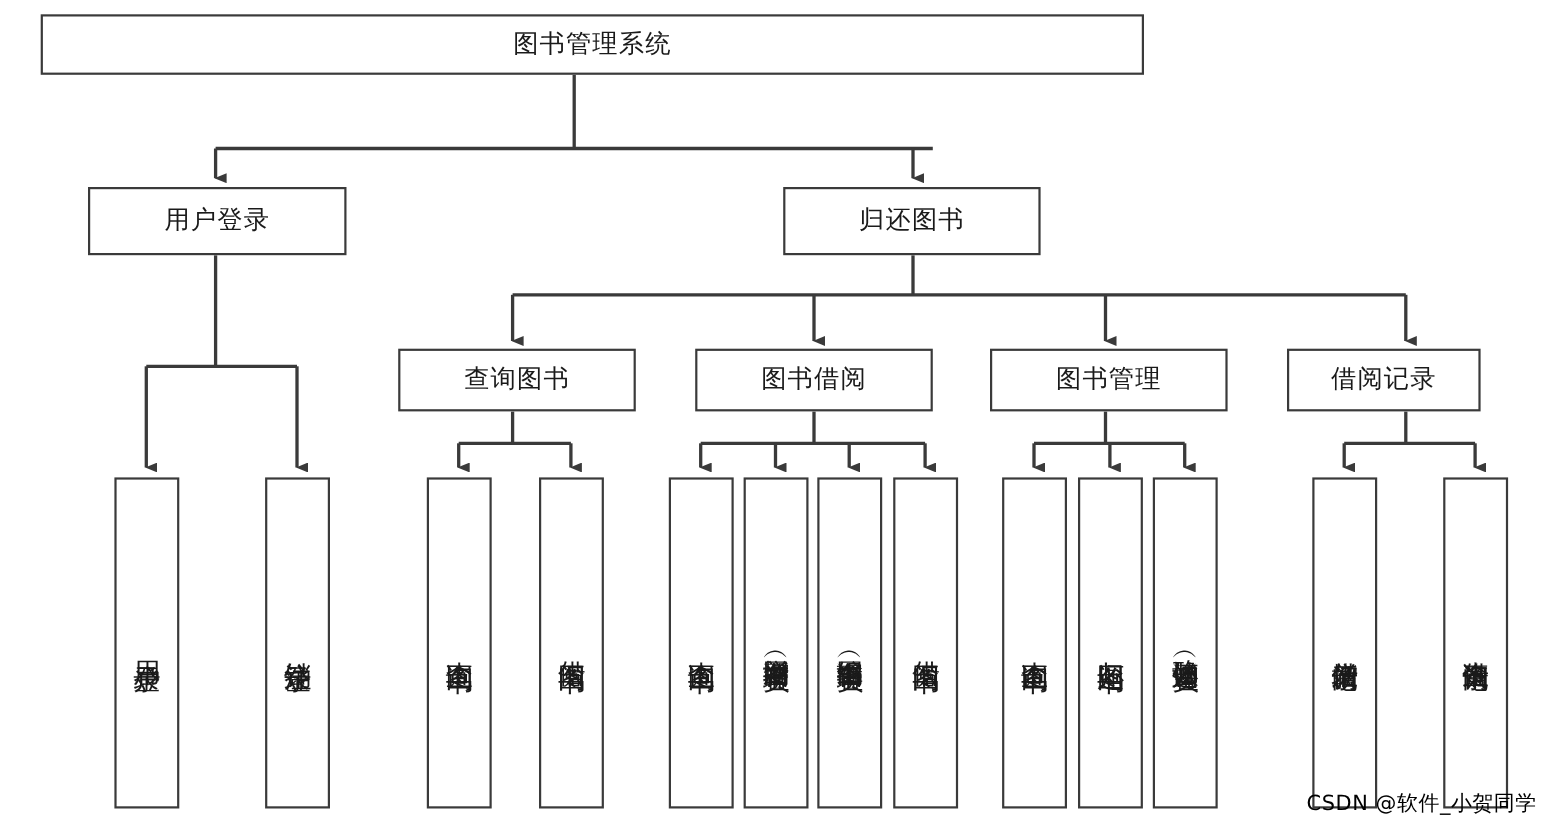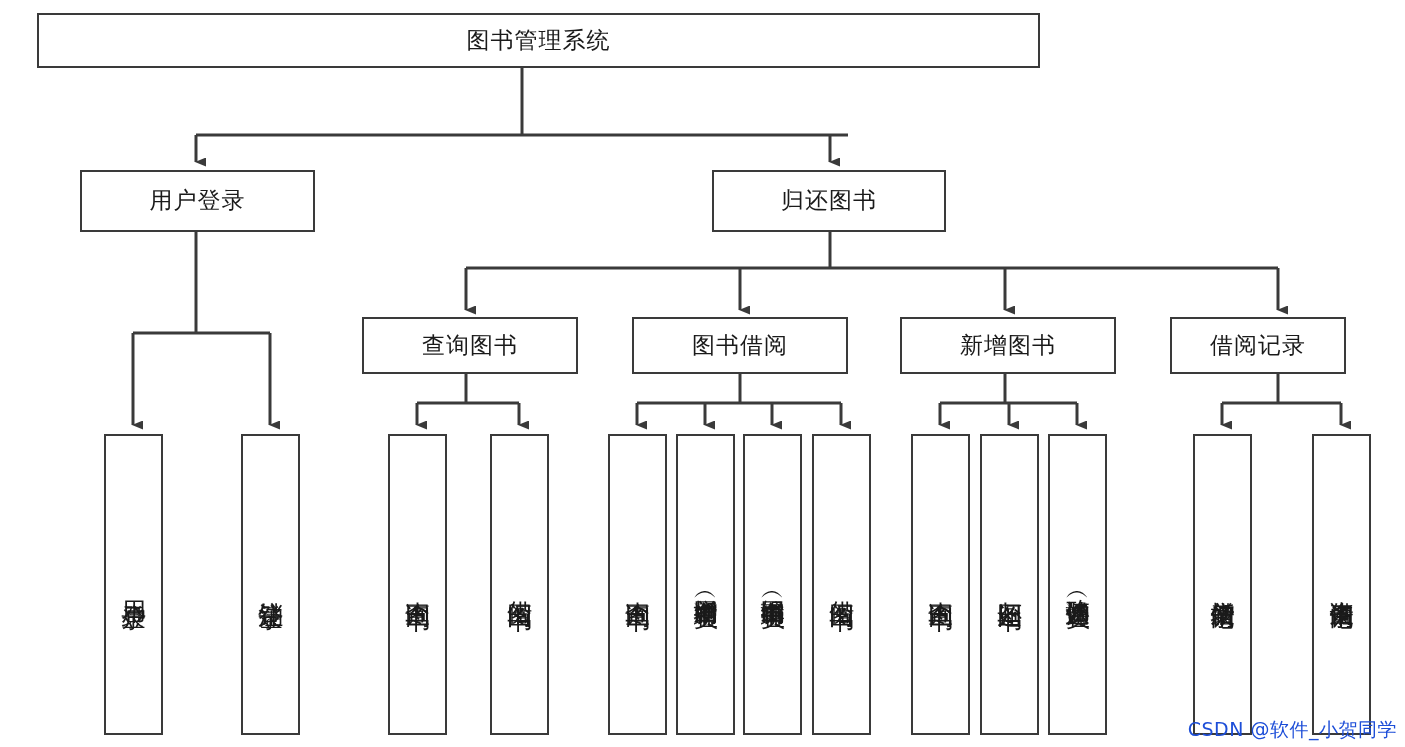--- a/index.html
+++ b/index.html
@@ -58,21 +58,21 @@
   }
   .node.vert.tall {
     font-size: 24px;
     letter-spacing: 1px;
   }
   .watermark {
     position: absolute;
     right: 8px;
     bottom: 4px;
     font-size: 19px;
-    color: #1d4ed8;
+    color: #000000;
     letter-spacing: 0.5px;
     user-select: none;
     white-space: nowrap;
   }
 </style>
 </head>
 <body>
 
 <div id="canvas">
 
@@ -137,21 +137,21 @@
     <span>归还图书</span>
   </div>
 
   <div class="node horiz" style="left:362px; top:317px; width:216px; height:57px;">
     <span>查询图书</span>
   </div>
   <div class="node horiz" style="left:600px; top:317px; width:216px; height:57px;margin-left:32px;">
     <span>图书借阅</span>
   </div>
   <div class="node horiz" style="left:900px; top:317px; width:216px; height:57px;">
-    <span>新增图书</span>
+    <span>图书管理</span>
   </div>
   <div class="node horiz" style="left:1170px; top:317px; width:176px; height:57px;">
     <span>借阅记录</span>
   </div>
 
   <div class="node vert" style="left:104px; top:434px; width:59px; height:301px;">
     <span>用户登录</span>
   </div>
   <div class="node vert" style="left:241px; top:434px; width:59px; height:301px;">
     <span>注销登录</span>

